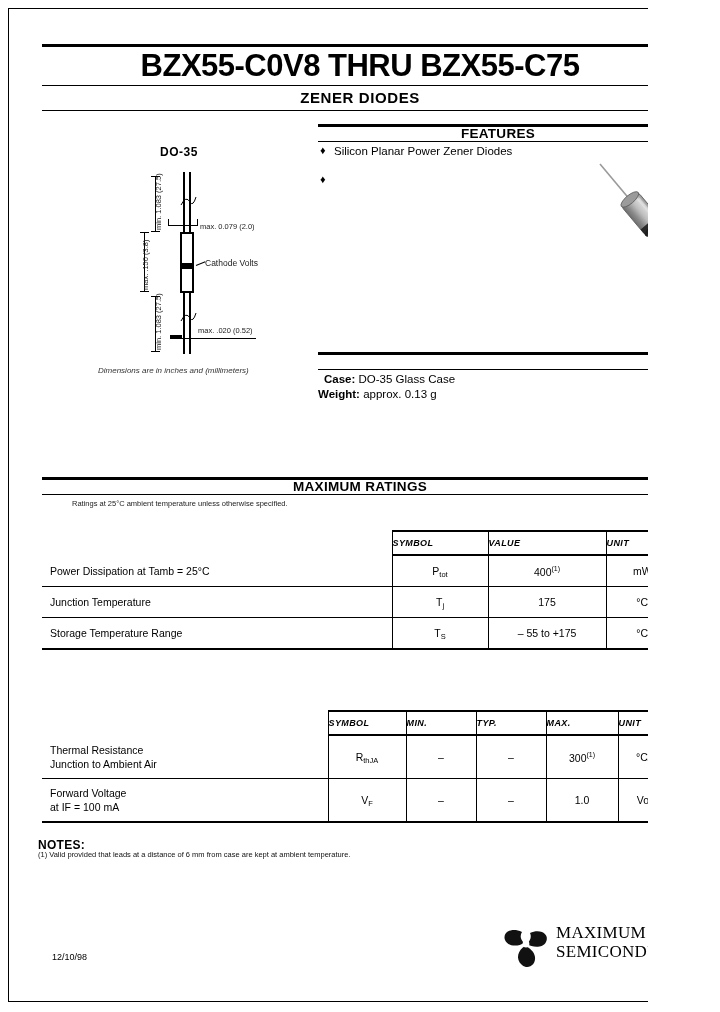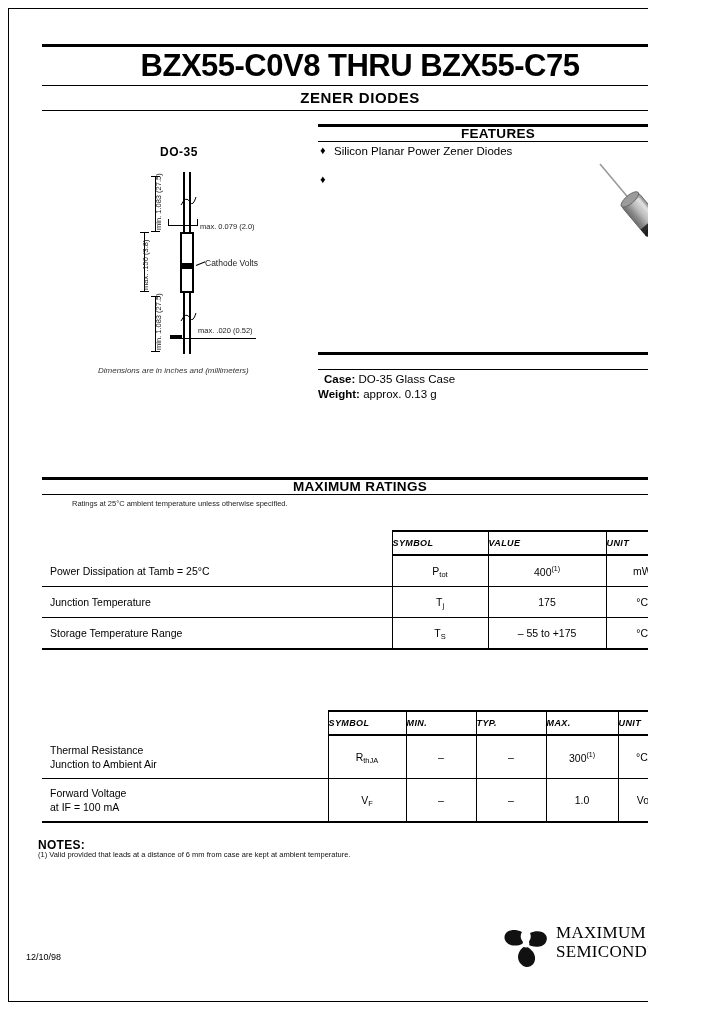--- a/index.html
+++ b/index.html
@@ -402,21 +402,21 @@
         <td class="ctr">–</td>
         <td class="ctr">1.0</td>
         <td class="ctr last">Volts</td>
       </tr>
     </tbody>
   </table>
 
   <div id="notes-title" style="left:38px; top:838px;">NOTES:</div>
   <div id="notes-body" style="left:38px; top:850px;">(1) Valid provided that leads at a distance of 6 mm from case are kept at ambient temperature.</div>
 
-  <div id="footer-date" style="left:26px; top:952px;">12/10/98</div>
+  <div id="footer-date" style="left:52px; top:952px;">12/10/98</div>
 
   <div id="logo-wrap">
     <svg style="position:absolute; left:0; top:4px;" width="54" height="44" viewBox="0 0 54 44">
       <g fill="#111">
         <path d="M22 6 C12 1, 2 6, 5 14 C7.5 20.5, 18 21, 24 17 C20 13, 20 9, 22 6 Z"></path>
         <path d="M30 7 C40 2, 50 8, 46 16 C43 22, 33 22, 27 18 C31 14, 31.5 10, 30 7 Z"></path>
         <path d="M25 20 C18 24, 15 33, 22 39 C28 44, 36 39, 35 31 C34.5 26, 30 22, 25 20 Z"></path>
         <circle cx="26" cy="18" r="3.4" fill="#fff"></circle>
       </g>
     </svg>

